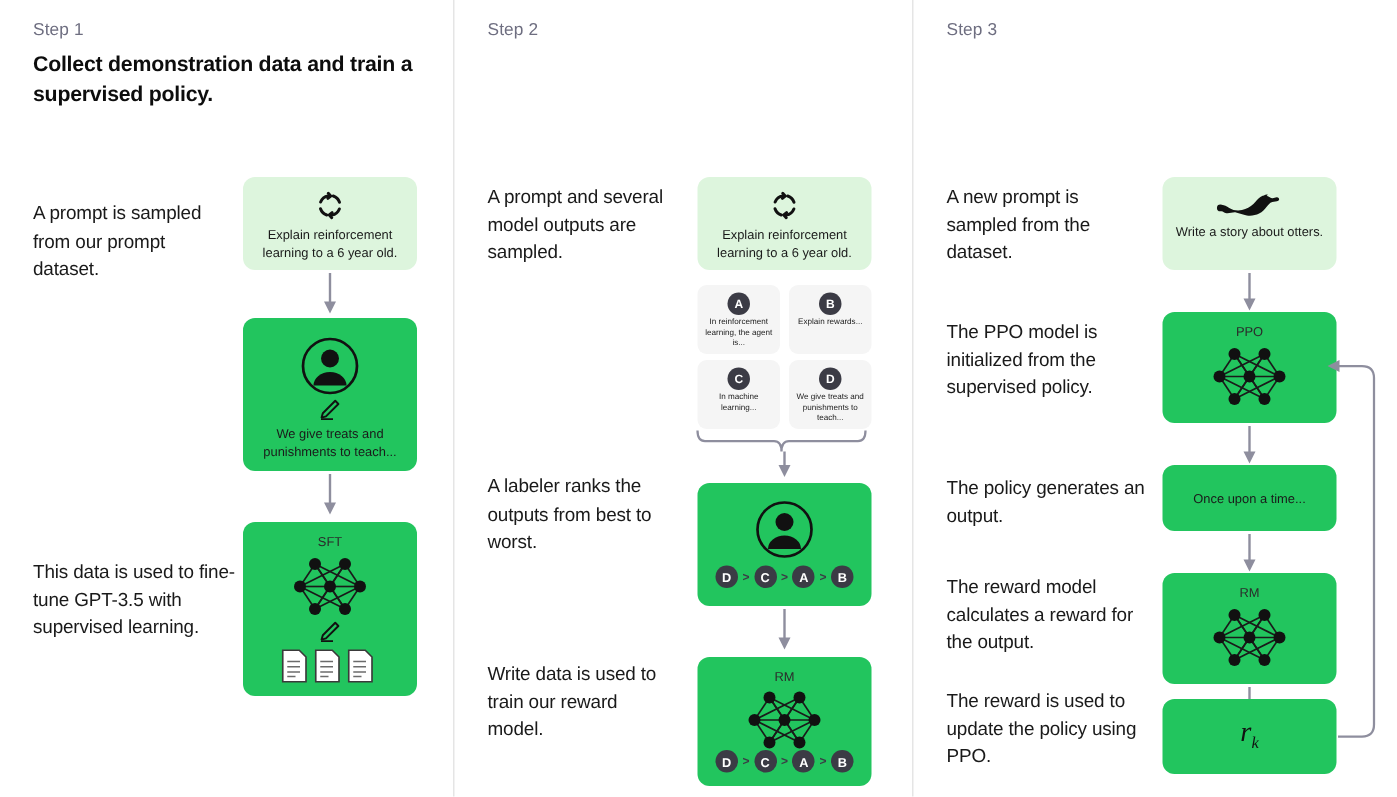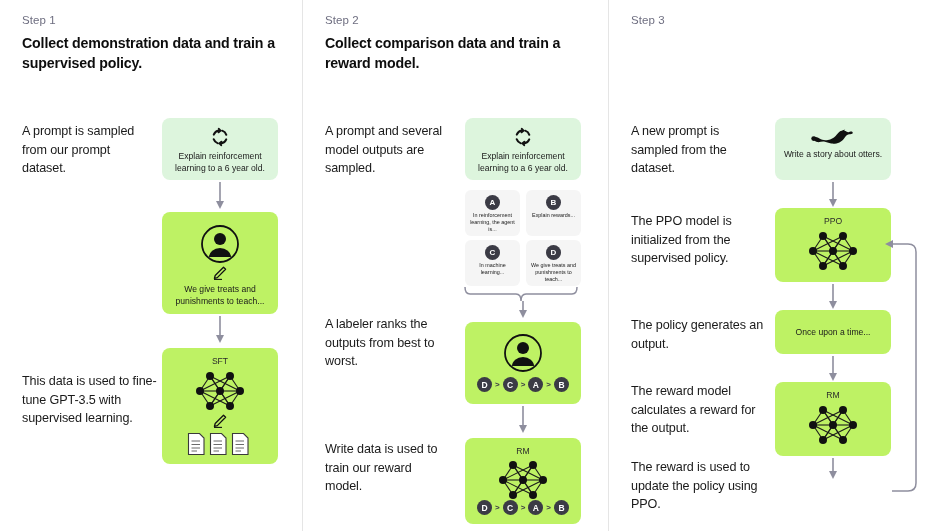--- a/index.html
+++ b/index.html
@@ -39,21 +39,21 @@
   .caption{
     position:absolute;
     font-size:12.6px;line-height:1.48;color:#1a1a1a;
     letter-spacing:-.1px;
   }
 
   
   .box{
     position:absolute;
     border-radius:8px;
-    background:#bef264;
+    background:#22c55e;
     box-sizing:border-box;
   }
   .box.green{background:#ddf5dd;}
   .box-text{
     position:absolute;left:6px;right:6px;
     text-align:center;
     font-size:8.6px;line-height:1.35;color:#1a1a1a;
   }
   .box-title{
     position:absolute;left:0;right:0;top:8px;
@@ -100,21 +100,21 @@
 
 <div class="canvas">
 
   <div class="divider" id="div1"></div>
   <div class="divider" id="div2"></div>
 
   <div class="col" id="col1">
     <div class="step-label">Step 1</div>
     <div class="step-title">Collect demonstration data and train a supervised policy.</div>
 
-    <div class="caption" style="left:22px;top:122px;width:130px;">A prompt is sampled from our prompt dataset.</div>
+    <div class="caption" style="left:22px;top:133px;width:130px;">A prompt is sampled from our prompt dataset.</div>
     <div class="caption" style="left:22px;top:372px;width:140px;">This data is used to fine-tune GPT-3.5 with supervised learning.</div>
 
     <div class="box green" style="left:162px;top:118px;width:116px;height:62px;">
       <div style="position:absolute;left:0;right:0;top:9px;display:flex;justify-content:center;">
         <svg width="20" height="20" viewBox="0 0 24 24" fill="none" stroke="#111" stroke-width="2.4" stroke-linecap="round">
           <path d="M4.5 9.2 A8 8 0 0 1 10.5 4.3"></path>
           <path d="M19.5 14.8 A8 8 0 0 1 13.5 19.7"></path>
           <path d="M19.6 9.4 A8 8 0 0 0 14.6 4.4"></path>
           <path d="M4.4 14.6 A8 8 0 0 0 9.4 19.6"></path>
           <path d="M10.6 2.2 L12.6 4.4 L10.3 6.3" fill="none"></path>
@@ -215,21 +215,20 @@
               <line x1="48.5" y1="16" x2="57" y2="16"></line>
               <line x1="48.5" y1="19" x2="54" y2="19"></line>
           </g>
         </svg>
       </div>
     </div>
   </div>
 
   <div class="col" id="col2">
     <div class="step-label">Step 2</div>
-    <div class="step-title">Collect comparison data and train a reward model.</div>
 
     <div class="caption" style="left:22px;top:122px;width:130px;">A prompt and several model outputs are sampled.</div>
     <div class="caption" style="left:22px;top:315px;width:128px;">A labeler ranks the outputs from best to worst.</div>
     <div class="caption" style="left:22px;top:440px;width:120px;">Write data is used to train our reward model.</div>
 
     <div class="box green" style="left:162px;top:118px;width:116px;height:62px;">
       <div style="position:absolute;left:0;right:0;top:9px;display:flex;justify-content:center;">
         <svg width="20" height="20" viewBox="0 0 24 24" fill="none" stroke="#111" stroke-width="2.4" stroke-linecap="round">
           <path d="M4.5 9.2 A8 8 0 0 1 10.5 4.3"></path>
           <path d="M19.5 14.8 A8 8 0 0 1 13.5 19.7"></path>
@@ -453,20 +452,25 @@
       </div>
     </div>
 
     <div class="arrow" style="left:218px;top:458px;">
       <svg width="12" height="22" viewBox="0 0 12 22">
           <line x1="6" y1="0" x2="6" y2="14" stroke="#8e8e9e" stroke-width="1.6"></line>
           <path d="M6 21 L2 13 L10 13 Z" fill="#8e8e9e"></path>
         </svg>
     </div>
 
+    <div class="box" style="left:166px;top:466px;width:116px;height:50px;">
+      <div class="rk" style="top:12px;">
+        <span>r</span><sub>k</sub>
+      </div>
+    </div>
   </div>
 
   <div class="arrow" style="left:880px;top:232px;">
     <svg width="48" height="268" viewBox="0 0 48 268" fill="none" stroke="#8e8e9e" stroke-width="1.5">
       <path d="M12 259 h16 q8 0 8-8 V20 q0-8-8-8 H12"></path>
       <path d="M5 12 L13 8 L13 16 Z" fill="#8e8e9e" stroke="none"></path>
     </svg>
   </div>
 
 </div>

